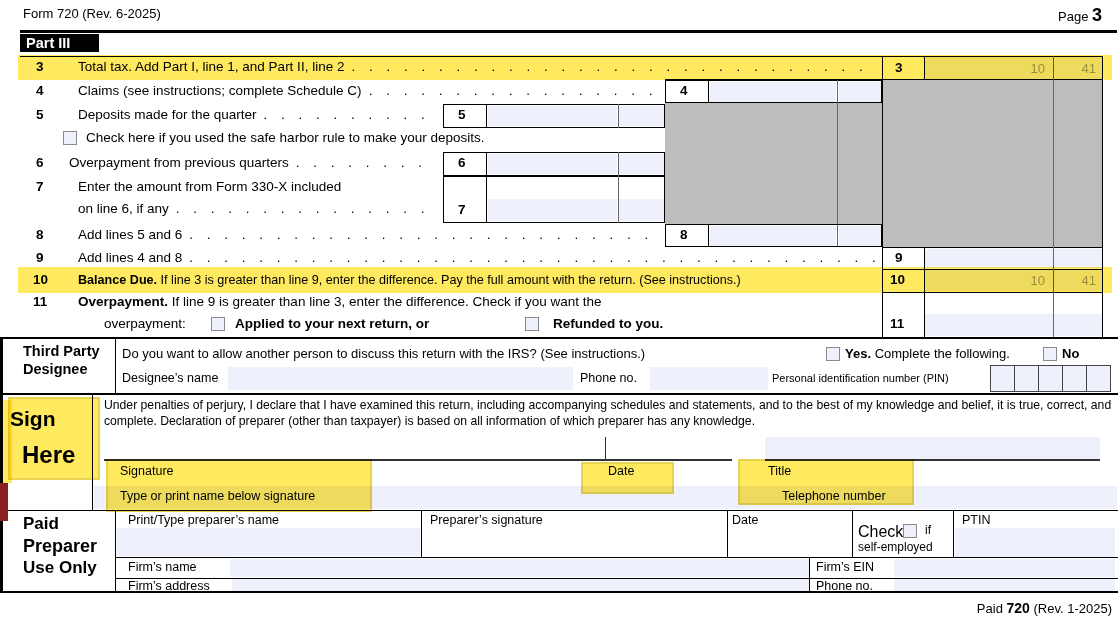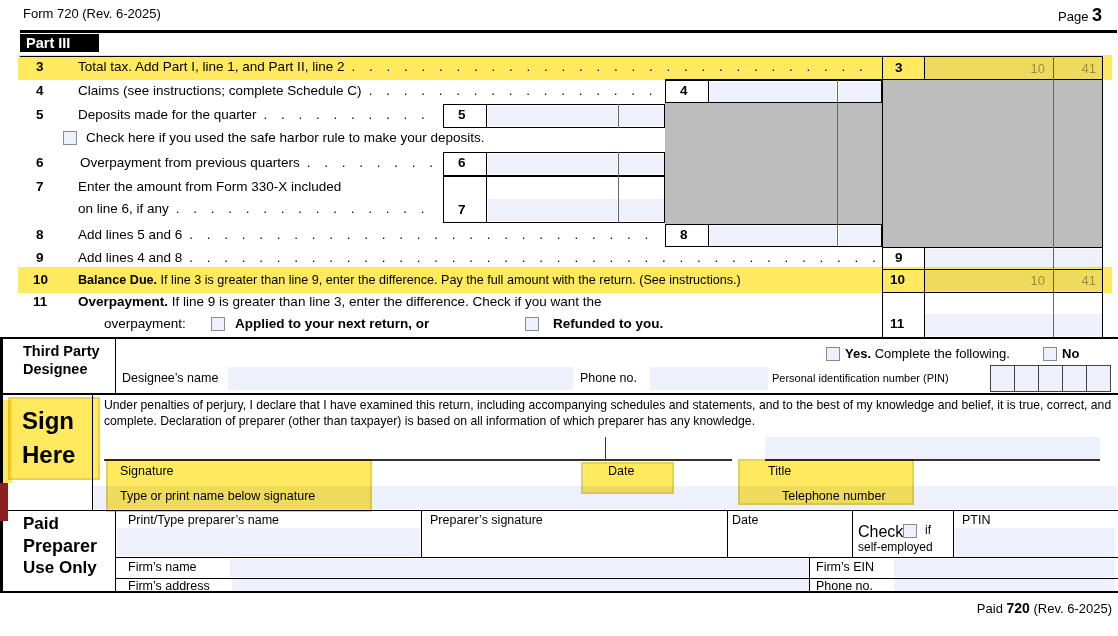--- a/index.html
+++ b/index.html
@@ -116,21 +116,21 @@
   <div class="t b" style="left:36px;top:107px">5</div>
   <div class="dotrow" style="left:78px;top:107px;width:358px">
     <span>Deposits made for the quarter</span>
     <span class="dots">. . . . . . . . . . . . . . . . . . . . . . . . . . . . . . . . . . . . . . . . . . . . . . . . . .</span>
   </div>
 
   <div class="cb" style="left:63px;top:131px"></div>
   <div class="t" style="left:86px;top:130px">Check here if you used the safe harbor rule to make your deposits.</div>
 
   <div class="t b" style="left:36px;top:155px">6</div>
-  <div class="dotrow" style="left:80px;top:155px;width:358px">
+  <div class="dotrow" style="left:69px;top:155px;width:358px">
     <span>Overpayment from previous quarters</span>
     <span class="dots">. . . . . . . . . . . . . . . . . . . . . . . . . . . . . . . . . . . . . . . . . . . . . . . . . .</span>
   </div>
 
   <div class="t b" style="left:36px;top:179px">7</div>
   <div class="t" style="left:78px;top:179px">Enter the amount from Form 330-X included</div>
   <div class="dotrow" style="left:78px;top:201px;width:358px">
     <span>on line 6, if any</span>
     <span class="dots">. . . . . . . . . . . . . . . . . . . . . . . . . . . . . . . . . . . . . . . . . . . . . . . . . .</span>
   </div>
@@ -161,20 +161,21 @@
   <div class="t" style="left:104px;top:316px">overpayment:</div>
   <div class="cb" style="left:211px;top:317px"></div>
   <div class="t b" style="left:235px;top:316px">Applied to your next return, or</div>
   <div class="cb" style="left:525px;top:317px"></div>
   <div class="t b" style="left:553px;top:316px">Refunded to you.</div>
 
   <div class="line" style="left:0px;top:392.5px;width:1118px;height:2px"></div>
   <div class="line" style="left:115px;top:338px;width:1.2px;height:55px"></div>
   <div class="t b" style="left:23px;top:343px;font-size:14.5px">Third Party</div>
   <div class="t b" style="left:23px;top:361px;font-size:14.5px">Designee</div>
+  <div class="t" style="left:122px;top:346px;font-size:13px">Do you want to allow another person to discuss this return with the IRS? (See instructions.)</div>
   <div class="cb" style="left:826px;top:347px"></div>
   <div class="t" style="left:845px;top:346px;font-size:13px">
     <span class="b">Yes.</span>
     <span>Complete the following.</span>
   </div>
   <div class="cb" style="left:1043px;top:347px"></div>
   <div class="t b" style="left:1062px;top:346px;font-size:13px">No</div>
   <div class="t" style="left:122px;top:371px;font-size:12.5px">Designee’s name</div>
   <div class="blue" style="left:228px;top:366.5px;width:345px;height:23px"></div>
   <div class="t" style="left:580px;top:371px;font-size:12.5px">Phone  no.</div>
@@ -183,21 +184,21 @@
   <div class="pin" style="left:990px;top:365px"></div>
   <div class="pin" style="left:1014px;top:365px"></div>
   <div class="pin" style="left:1038px;top:365px"></div>
   <div class="pin" style="left:1062px;top:365px"></div>
   <div class="pin" style="left:1086px;top:365px"></div>
 
   <div class="line" style="left:0px;top:338px;width:2.5px;height:253px"></div>
   <div class="line" style="left:92px;top:394px;width:1.2px;height:116px"></div>
   <div class="line" style="left:0px;top:509.5px;width:1118px;height:1.8px"></div>
 
-  <div class="t b" style="left:22px;top:407px;font-size:24px">Sign</div>
+  <div class="t b" style="left:10px;top:407px;font-size:21px">Sign</div>
   <div class="t b" style="left:22px;top:441px;font-size:24px">Here</div>
 
   <div style="position:absolute;left:104px;top:398px;width:1010px;font-size:12.2px;line-height:15.5px">Under penalties of perjury, I declare that I have examined this return, including accompanying schedules and statements, and to the best of my knowledge and belief, it is true, correct, and complete. Declaration of preparer (other than taxpayer) is based on all information of which preparer has any knowledge.</div>
 
   <div class="blue" style="left:765px;top:437px;width:335px;height:22px"></div>
   <div class="line" style="left:104px;top:459px;width:628px;height:1.5px;background:#333"></div>
   <div class="line" style="left:605px;top:437px;width:1.2px;height:22px;background:#333"></div>
   <div class="line" style="left:765px;top:459px;width:335px;height:1.5px;background:#333"></div>
 
   <div class="t" style="left:120px;top:464px;font-size:12.5px">Signature</div>
@@ -241,21 +242,21 @@
 
   <div class="t" style="left:128px;top:578.5px;font-size:12.5px">Firm’s address</div>
   <div class="blue" style="left:232px;top:579px;width:577px;height:12px"></div>
   <div class="t" style="left:816px;top:578.5px;font-size:12.5px">Phone no.</div>
   <div class="blue" style="left:894px;top:579px;width:221px;height:12px"></div>
   <div class="line" style="left:0px;top:590.5px;width:1118px;height:2.2px"></div>
 
   <div class="t" style="left:900px;top:600px;width:212px;text-align:right;font-size:13px">
     <span>Paid</span>
     <span class="b" style="font-size:14px">720</span>
-    <span>(Rev. 6-2025)</span>
+    <span>(Rev. 1-2025)</span>
   </div>
 
   <div class="hl" style="left:18px;top:55px;width:1094px;height:25px"></div>
   <div class="hl" style="left:18px;top:267px;width:1094px;height:25.5px"></div>
   <div class="hl hlb" style="left:10px;top:399px;width:88px;height:79px"></div>
   <div class="hl" style="left:3px;top:400px;width:9px;height:83px"></div>
   <div style="position:absolute;left:0;top:483px;width:8px;height:38px;background:#8c2020"></div>
   <div class="hl hlb" style="left:108px;top:461px;width:262px;height:49px"></div>
   <div class="hl hlb" style="left:583px;top:464px;width:89px;height:28px"></div>
   <div class="hl hlb" style="left:740px;top:461px;width:172px;height:42px"></div>

